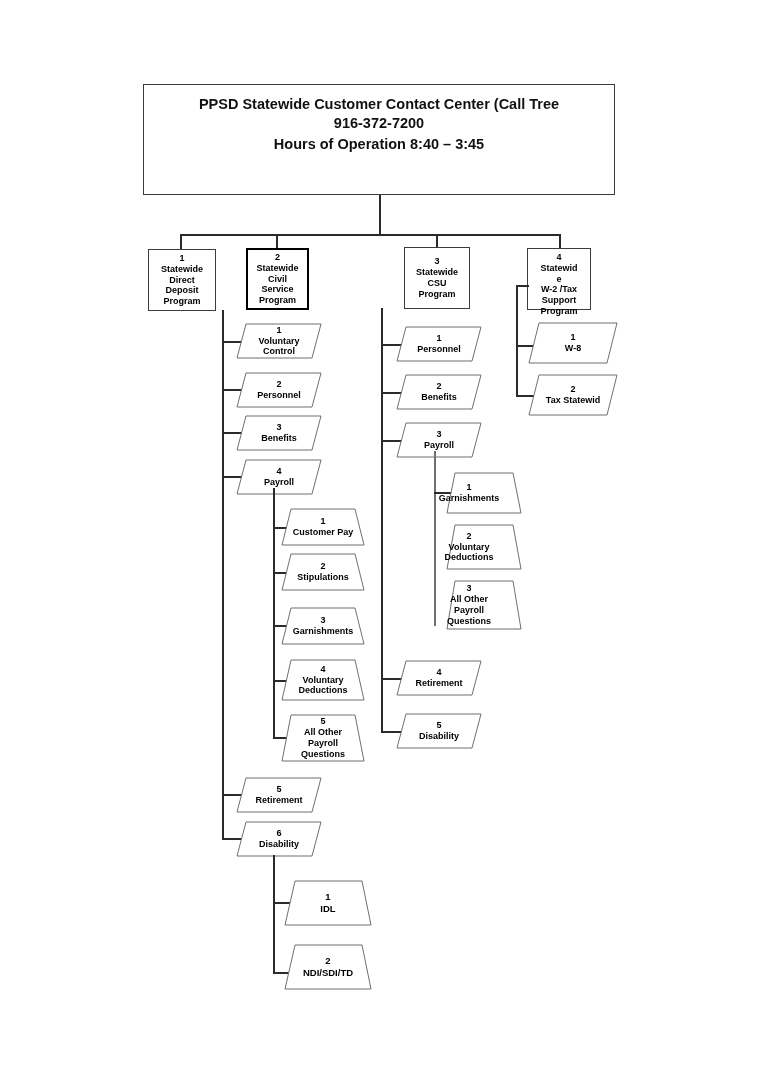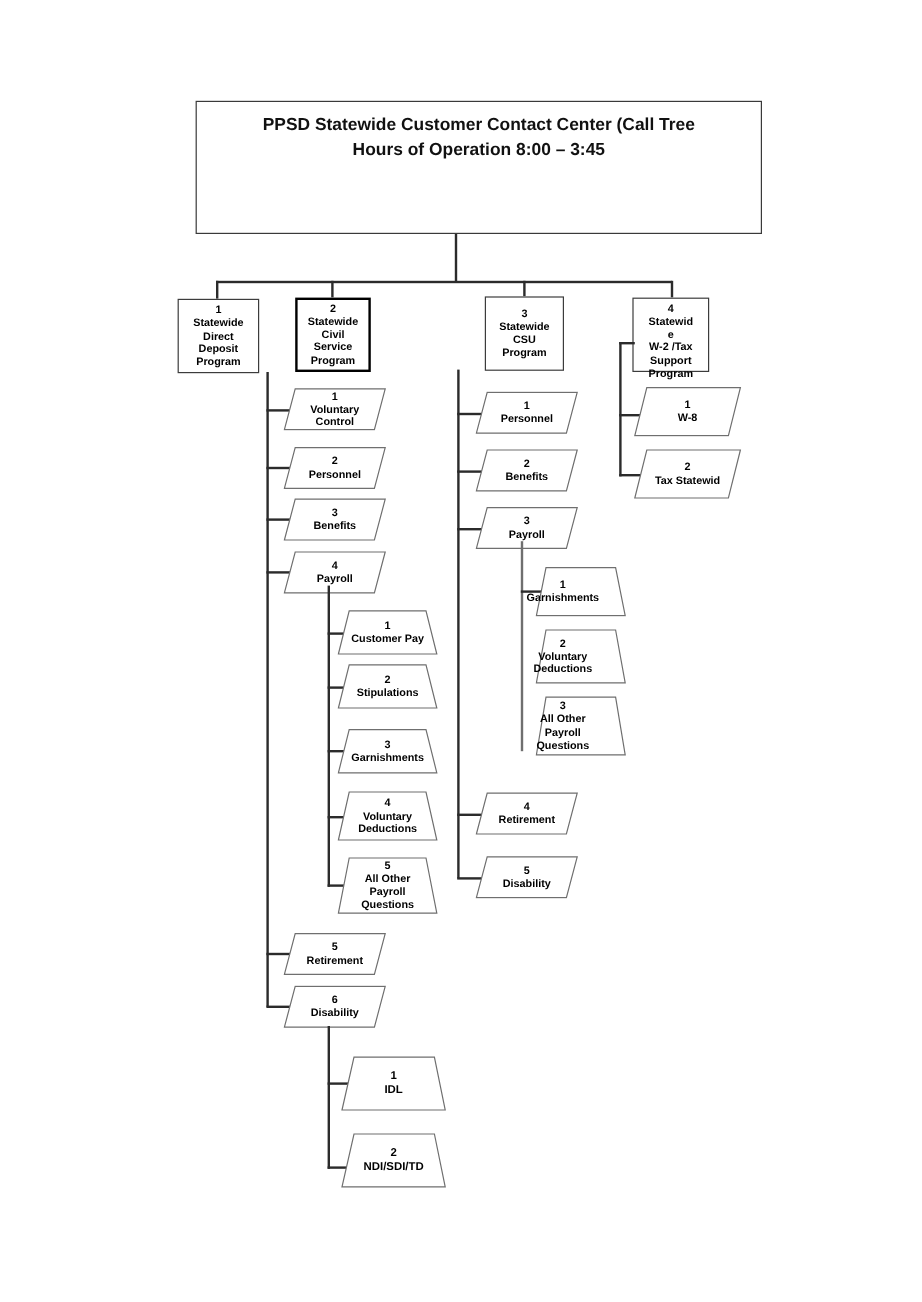--- a/index.html
+++ b/index.html
@@ -25,21 +25,20 @@
     position: absolute;
     left: 143px;
     top: 84px;
     width: 472px;
     height: 111px;
     border: 1px solid #3a3a3a;
     background: #ffffff;
     box-sizing: border-box;
     text-align: center;
     padding-top: 10px;
-    margin-left: 20px;
   }
   #header-box .hline {
     font-weight: bold;
     line-height: 1.30;
     color: #111111;
   }
   .h-title { font-size: 14.5px; }
   .h-phone { font-size: 14.5px; }
   .h-hours { font-size: 14.5px; margin-top: 2px; }
   .h-note  { font-size: 9.6px; margin-top: 7px; font-weight: bold; }
@@ -124,21 +123,22 @@
     overflow: visible;
   }
 </style>
 </head>
 <body>
 
 <div id="page">
 
   <div id="header-box">
     <div class="hline h-title">PPSD Statewide Customer Contact Center (Call Tree</div>
-    <div class="hline h-hours">Hours of Operation 8:00 – 3:45</div>
+    <div class="hline h-phone">916-372-7200</div>
+    <div class="hline h-hours">Hours of Operation 8:40 – 3:45</div>
   </div>
 
   <div class="ln v" style="left:379px; top:195px; width:2px; height:40px;"></div>
 
   <div class="ln h" style="left:180px; top:234px; width:380px; height:2px;"></div>
 
   <div class="ln v" style="left:180px; top:234px; width:2px; height:15px;"></div>
   <div class="ln v" style="left:276px; top:234px; width:2px; height:14px;"></div>
   <div class="ln v" style="left:436px; top:234px; width:2px; height:13px;"></div>
   <div class="ln v" style="left:559px; top:234px; width:2px; height:14px;"></div>

